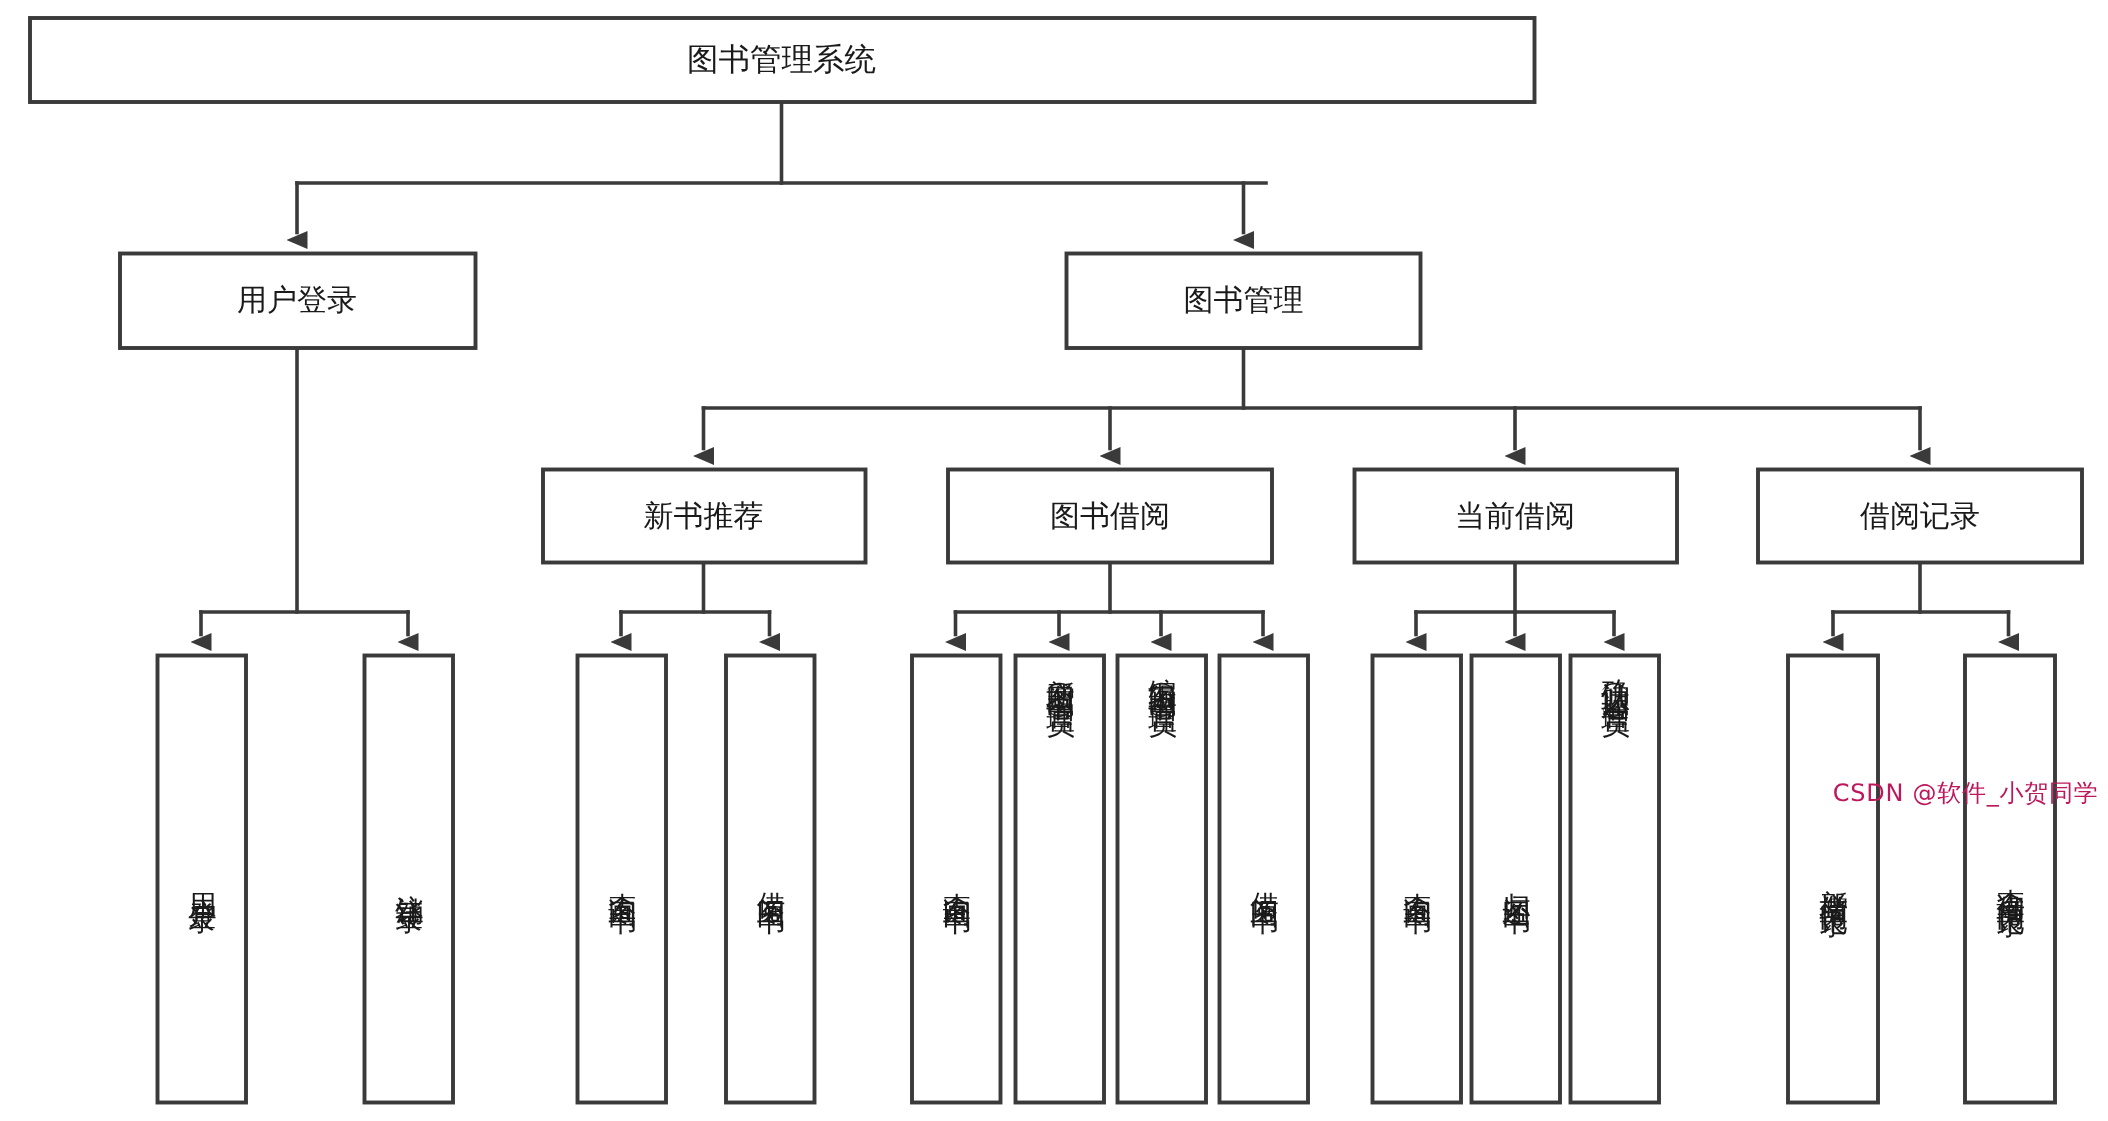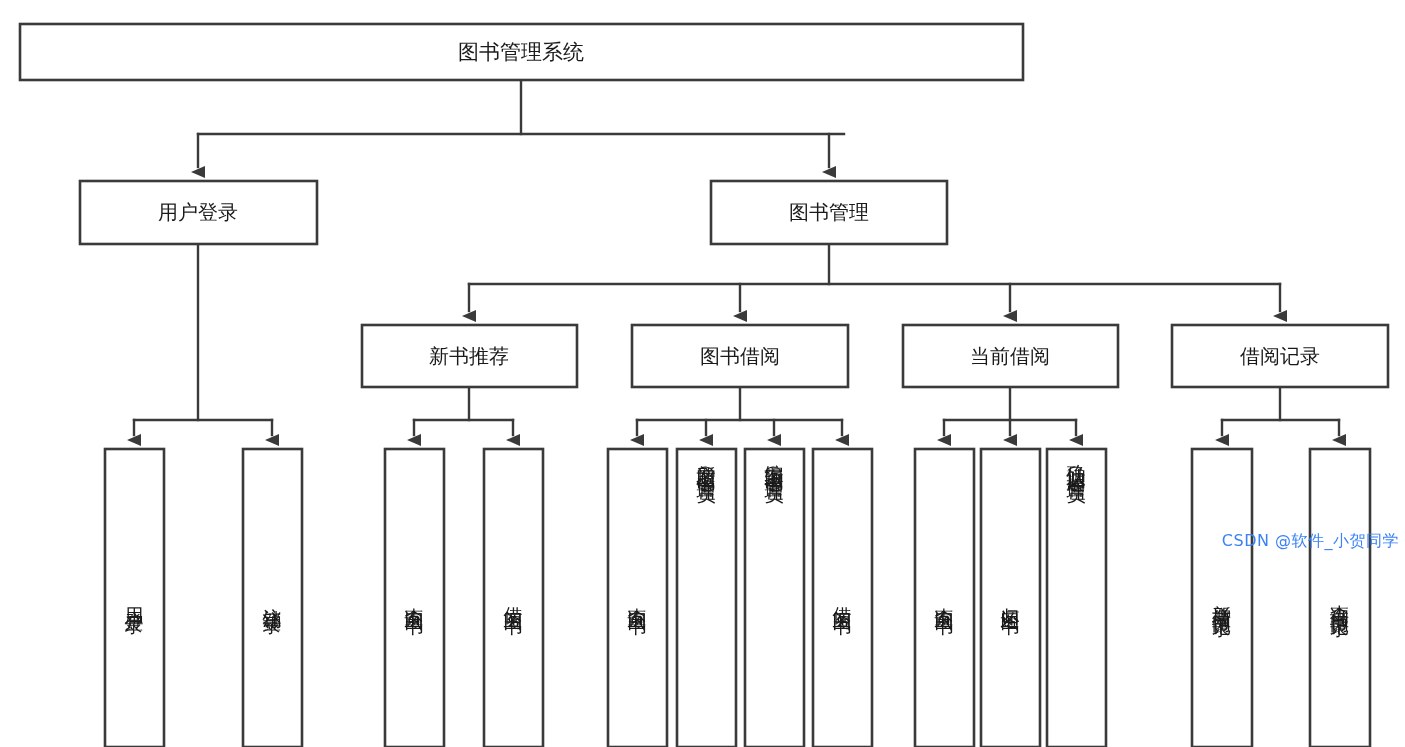--- a/index.html
+++ b/index.html
@@ -1,20 +1,20 @@
 <!DOCTYPE html>
 <html><head>
 <meta charset="utf-8">
 <style>
   html,body{margin:0;padding:0;background:#ffffff;}
   body{
     width:1405px;height:747px;overflow:hidden;
     font-family:"DejaVu Sans","Liberation Sans",sans-serif;
   }
-  #diagram-root{position:relative;width:1405px;height:544px;background:#fff;margin-top:12px;}
+  #diagram-root{position:relative;width:1405px;height:544px;background:#fff;}
   svg#tree-svg{position:absolute;left:0;top:0;width:1405px;height:747px;}
   .node-box{fill:#ffffff;stroke:#3a3a3a;stroke-width:2.6;}
   .conn{stroke:#3a3a3a;stroke-width:2.4;fill:none;stroke-linecap:square;}
   .arrow-head{fill:#3a3a3a;stroke:none;}
   .node-label{
     font-family:"DejaVu Sans","Liberation Sans",sans-serif;
     fill:#1a1a1a;font-size:20px;text-anchor:middle;dominant-baseline:middle;
   }
   .node-label.root{font-size:21px;}
   .leaf-label-wrap{
@@ -27,21 +27,21 @@
     text-orientation:upright;
     font-family:"DejaVu Sans","Liberation Sans",sans-serif;
     font-size:19px;color:#1a1a1a;
     letter-spacing:3px;
     line-height:1;
     white-space:nowrap;
   }
   .watermark{
     position:absolute;right:6px;bottom:4px;
     font-family:"DejaVu Sans","Liberation Sans",sans-serif;
-    font-size:16px;color:#3b82f6;
+    font-size:16px;color:#be185d;
     letter-spacing:0.5px;white-space:nowrap;
   }
 </style>
 </head>
 <body>
 
 <div id="diagram-root">
 
   <svg id="tree-svg" viewBox="0 0 1405 747">
     <defs>

